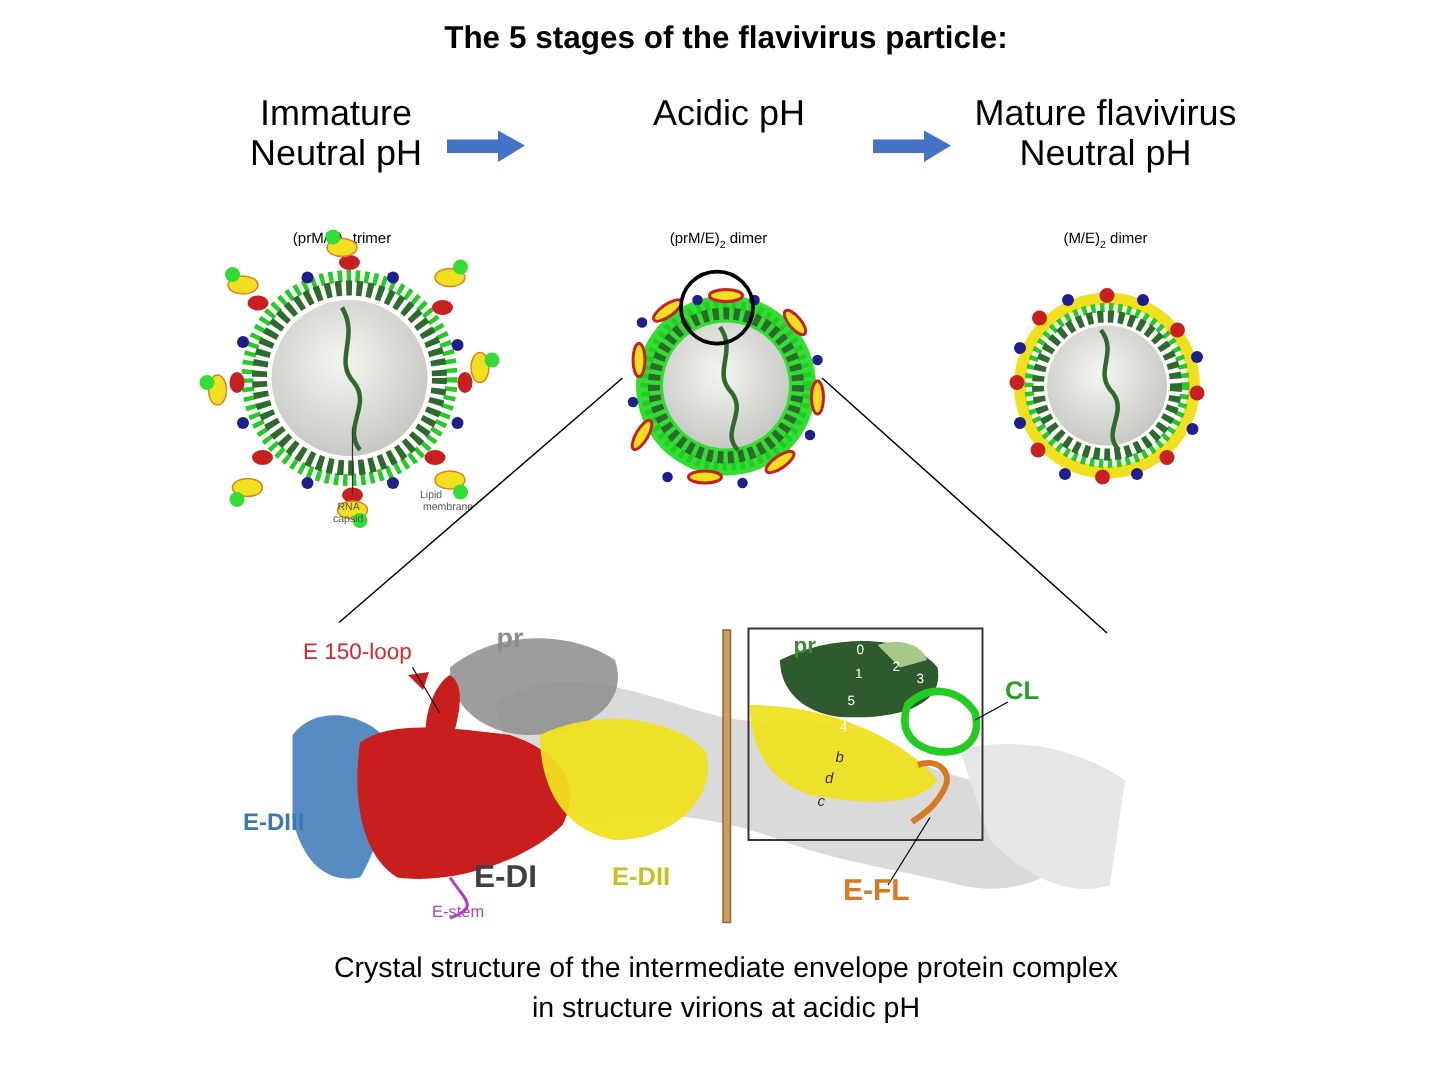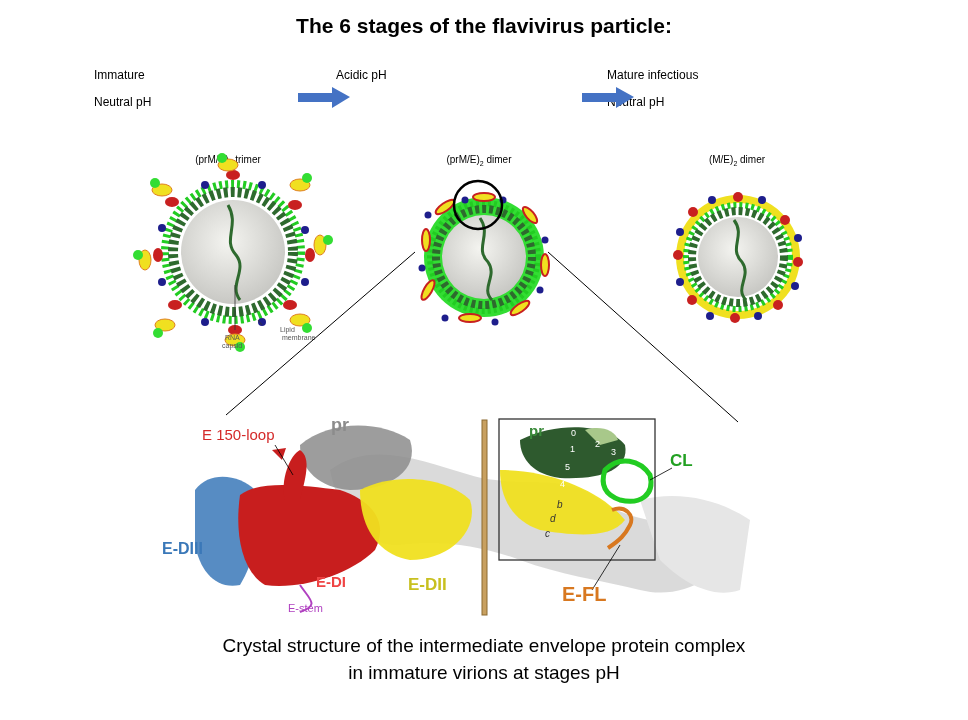--- a/index.html
+++ b/index.html
@@ -1,39 +1,39 @@
 <!DOCTYPE html>
 <html><head>
 <meta charset="utf-8">
 <style>
   html,body{margin:0;padding:0;background:#fff;}
   body{width:968px;height:720px;position:relative;overflow:hidden;font-family:"Liberation Sans",sans-serif;color:#000;}
   .abs{position:absolute;}
   .title{left:0;width:968px;top:14px;text-align:center;font-weight:bold;font-size:21px;}
-  .stage{top:62px;font-size:12px;line-height:27px;width:260px;}
+  .stage{top:62px;text-align:center;font-size:24px;line-height:27px;width:260px;}
   .sub{font-size:10px;text-align:center;width:160px;top:154px;}
   .sub sub{font-size:7px;}
   .caption{left:0;width:968px;top:632px;text-align:center;font-size:19px;line-height:27px;}
   .lbl{font-weight:bold;font-size:17px;text-align:center;}
   svg{position:absolute;left:0;top:0;}
 </style>
 </head>
 <body>
 
-<div class="abs title">The 6 stages of the flavivirus particle:</div>
+<div class="abs title">The 5 stages of the flavivirus particle:</div>
 
 <div class="abs stage" style="left:94px">
   <div>Immature</div>
   <div>Neutral pH</div>
 </div>
 <div class="abs stage" style="left:336px;width:300px">
   <div>Acidic pH</div>
 </div>
 <div class="abs stage" style="left:607px">
-  <div>Mature infectious</div>
+  <div>Mature flavivirus</div>
   <div>Neutral pH</div>
 </div>
 
 <div class="abs sub" style="left:148px"><span>(prM/E)</span><sub>3</sub><span> trimer</span></div>
 <div class="abs sub" style="left:399px"><span>(prM/E)</span><sub>2</sub><span> dimer</span></div>
 <div class="abs sub" style="left:657px"><span>(M/E)</span><sub>2</sub><span> dimer</span></div>
 
 <svg width="968" height="720">
   <defs>
     <radialGradient id="core" cx="45%" cy="40%" r="60%">
@@ -210,23 +210,23 @@
       <text x="557" y="508">b</text>
       <text x="545" y="537">c</text>
       <text x="550" y="522">d</text>
     </g>
   </g>
 </svg>
 
 <div class="abs lbl" style="left:202px;top:426px;color:#d42a2a;font-weight:normal;font-size:15px">E 150-loop</div>
 <div class="abs lbl" style="left:331px;top:415px;color:#8c8c8c;font-size:18px">pr</div>
 <div class="abs lbl" style="left:162px;top:540px;color:#3a78b8;font-size:16px">E-DIII</div>
-<div class="abs lbl" style="left:316px;top:573px;color:#ef4444;font-size:15px">E-DI</div>
+<div class="abs lbl" style="left:316px;top:573px;color:#404040;font-size:21px">E-DI</div>
 <div class="abs" style="left:288px;top:602px;color:#b040c0;font-size:11px">E-stem</div>
 <div class="abs lbl" style="left:408px;top:575px;color:#c8c020;font-size:17px">E-DII</div>
 <div class="abs lbl" style="left:529px;top:422px;color:#3a8a3a;font-size:15px">pr</div>
 <div class="abs lbl" style="left:670px;top:451px;color:#22a022;font-size:17px">CL</div>
 <div class="abs lbl" style="left:562px;top:583px;color:#d87820;font-size:20px">E-FL</div>
 
 <div class="abs caption">
   <div>Crystal structure of the intermediate envelope protein complex</div>
-  <div>in immature virions at stages pH</div>
+  <div>in structure virions at acidic pH</div>
 </div>
 
 </body></html>

